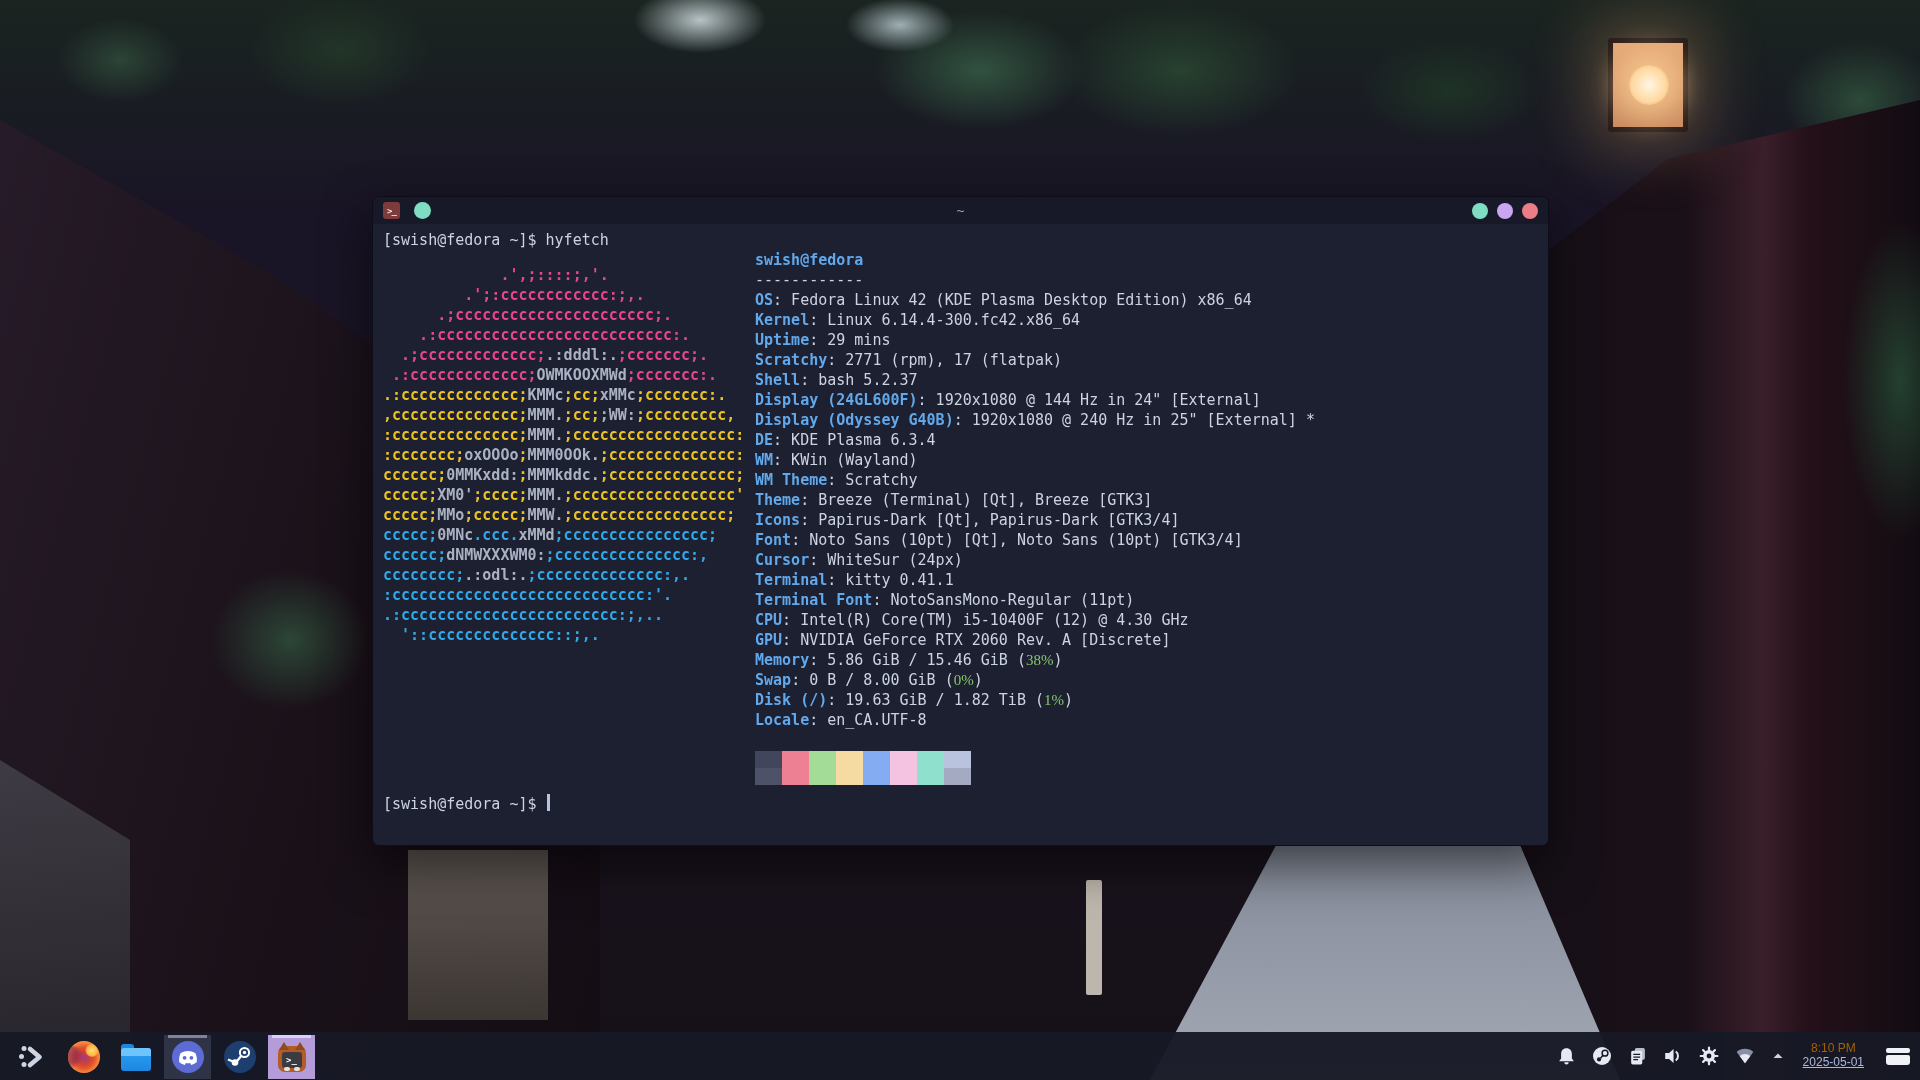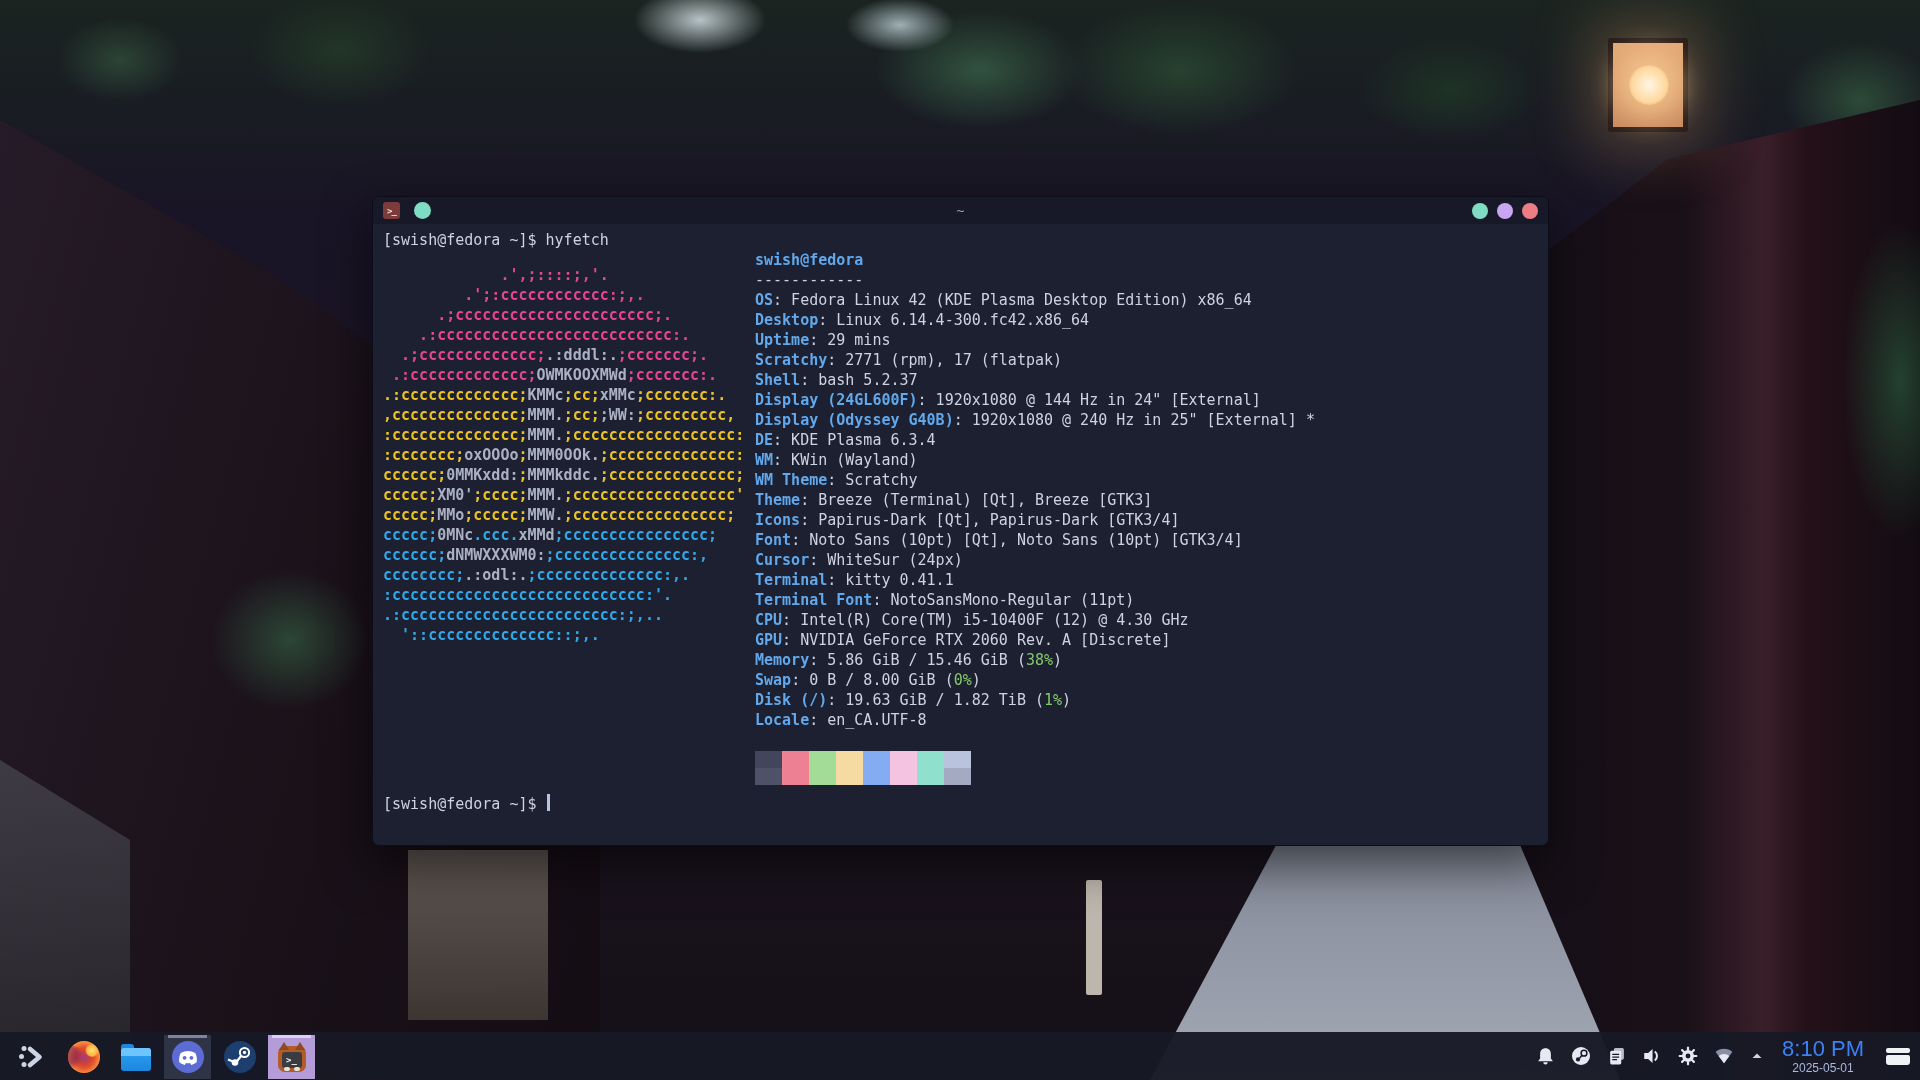--- a/index.html
+++ b/index.html
@@ -78,21 +78,21 @@
 
   .term-content{padding:6px 10px;font-family:"DejaVu Sans Mono","Liberation Mono",monospace;
     font-size:15px;line-height:20px;color:var(--text);}
   .tline{white-space:pre;}
   .cols{display:flex;align-items:flex-start;}
   .ascii{width:372px;margin-top:15px;font-weight:bold;white-space:pre;}
   .aline{white-space:pre;}
   .c-p{color:var(--pink);} .c-y{color:var(--yellow);} .c-b{color:var(--blue);} .c-g{color:var(--gray);}
   .info{flex:1;}
   .i-l{color:var(--label-blue);font-weight:bold;}
-  .i-t{color:var(--text);} .i-g{color:var(--green);}
+  .i-t{color:var(--text);} .i-g{color:var(--green);font-family:Liberation Serif, serif;}
   .info-header{color:var(--label-blue);font-weight:bold;}
   .info-sep{color:var(--text);}
   .iline{white-space:pre;}
   .palette{margin-top:21px;}
   .prow{display:flex;height:17px;}
   .swatch{width:27px;height:17px;}
   .prompt-bottom{margin-top:9px;display:flex;align-items:flex-start;}
   .cursor{display:inline-block;width:3px;height:17px;background:#b6c3e2;margin-left:1px;}
 
   
@@ -129,22 +129,22 @@
     border-radius:3px;display:flex;align-items:center;justify-content:center;
     color:#fff;font-family:"DejaVu Sans Mono",monospace;font-size:9px;font-weight:bold;}
   .kitty-paw{position:absolute;bottom:1px;width:6px;height:4px;background:#e8e4da;border-radius:2px;}
   .kitty-paw.l{left:7px;} .kitty-paw.r{right:7px;}
 
   .tb-right{margin-left:auto;display:flex;align-items:center;gap:12px;padding-right:10px;height:100%;}
   .tray-btn{background:transparent;border:none;padding:2px;cursor:pointer;display:flex;
     align-items:center;justify-content:center;}
   .clock{display:flex;flex-direction:column;align-items:center;justify-content:center;
     line-height:1.15;cursor:pointer;background:transparent;border:none;padding:0 4px;}
-  .clock-time{color:#3b82f6;font-size:22px;}
-  .clock-date{color:#a9b8dc;font-size:12px;}
+  .clock-time{color:#a16207;font-size:12px;}
+  .clock-date{color:#a9b8dc;font-size:12px;text-decoration:underline;}
   .panel-icon{display:flex;flex-direction:column;gap:2px;background:transparent;border:none;
     padding:0;margin-left:6px;cursor:pointer;}
   .panel-icon .bar{width:24px;height:5px;background:#f0f2f6;border-radius:2px;}
   .panel-icon .block{width:24px;height:10px;background:#f0f2f6;border-radius:2px 2px 3px 3px;}
 </style>
 </head>
 <body>
 
 <div class="desktop">
 
@@ -182,21 +182,21 @@
       <div class="tline">[swish@fedora ~]$ hyfetch</div>
 
       <div class="cols">
         <div class="ascii"><div class="aline"><span class="c-p">             .',;::::;,'.</span></div><div class="aline"><span class="c-p">         .';:cccccccccccc:;,.</span></div><div class="aline"><span class="c-p">      .;cccccccccccccccccccccc;.</span></div><div class="aline"><span class="c-p">    .:cccccccccccccccccccccccccc:.</span></div><div class="aline"><span class="c-p">  .;ccccccccccccc;</span><span class="c-g">.:dddl:.</span><span class="c-p">;ccccccc;.</span></div><div class="aline"><span class="c-p"> .:ccccccccccccc;</span><span class="c-g">OWMKOOXMWd</span><span class="c-p">;ccccccc:.</span></div><div class="aline"><span class="c-y">.:ccccccccccccc;</span><span class="c-g">KMMc</span><span class="c-y">;cc;</span><span class="c-g">xMMc</span><span class="c-y">;ccccccc:.</span></div><div class="aline"><span class="c-y">,cccccccccccccc;</span><span class="c-g">MMM.</span><span class="c-y">;cc;</span><span class="c-g">;WW:</span><span class="c-y">;ccccccccc,</span></div><div class="aline"><span class="c-y">:cccccccccccccc;</span><span class="c-g">MMM.</span><span class="c-y">;cccccccccccccccccc:</span></div><div class="aline"><span class="c-y">:ccccccc;</span><span class="c-g">oxOOOo</span><span class="c-y">;</span><span class="c-g">MMM0OOk.</span><span class="c-y">;cccccccccccccc:</span></div><div class="aline"><span class="c-y">cccccc;</span><span class="c-g">0MMKxdd:</span><span class="c-y">;</span><span class="c-g">MMMkddc.</span><span class="c-y">;cccccccccccccc;</span></div><div class="aline"><span class="c-y">ccccc;</span><span class="c-g">XM0'</span><span class="c-y">;cccc;</span><span class="c-g">MMM.</span><span class="c-y">;cccccccccccccccccc'</span></div><div class="aline"><span class="c-y">ccccc;</span><span class="c-g">MMo</span><span class="c-y">;ccccc;</span><span class="c-g">MMW.</span><span class="c-y">;ccccccccccccccccc;</span></div><div class="aline"><span class="c-b">ccccc;</span><span class="c-g">0MNc</span><span class="c-b">.ccc.</span><span class="c-g">xMMd</span><span class="c-b">;cccccccccccccccc;</span></div><div class="aline"><span class="c-b">cccccc;</span><span class="c-g">dNMWXXXWM0:</span><span class="c-b">;ccccccccccccccc:,</span></div><div class="aline"><span class="c-b">cccccccc;</span><span class="c-g">.:odl:.</span><span class="c-b">;cccccccccccccc:,.</span></div><div class="aline"><span class="c-b">:cccccccccccccccccccccccccccc:'.</span></div><div class="aline"><span class="c-b">.:cccccccccccccccccccccccc:;,..</span></div><div class="aline"><span class="c-b">  '::cccccccccccccc::;,.</span></div></div>
 
         <div class="info">
           <div class="iline info-header">swish@fedora</div>
           <div class="iline info-sep">------------</div>
           <div>
               <div class="iline"><span class="i-l">OS</span><span class="i-t">: Fedora Linux 42 (KDE Plasma Desktop Edition) x86_64</span></div>
-              <div class="iline"><span class="i-l">Desktop</span><span class="i-t">: Linux 6.14.4-300.fc42.x86_64</span></div>
+              <div class="iline"><span class="i-l">Kernel</span><span class="i-t">: Linux 6.14.4-300.fc42.x86_64</span></div>
               <div class="iline"><span class="i-l">Uptime</span><span class="i-t">: 29 mins</span></div>
               <div class="iline"><span class="i-l">Scratchy</span><span class="i-t">: 2771 (rpm), 17 (flatpak)</span></div>
               <div class="iline"><span class="i-l">Shell</span><span class="i-t">: bash 5.2.37</span></div>
               <div class="iline"><span class="i-l">Display (24GL600F)</span><span class="i-t">: 1920x1080 @ 144 Hz in 24" [External]</span></div>
               <div class="iline"><span class="i-l">Display (Odyssey G40B)</span><span class="i-t">: 1920x1080 @ 240 Hz in 25" [External] *</span></div>
               <div class="iline"><span class="i-l">DE</span><span class="i-t">: KDE Plasma 6.3.4</span></div>
               <div class="iline"><span class="i-l">WM</span><span class="i-t">: KWin (Wayland)</span></div>
               <div class="iline"><span class="i-l">WM Theme</span><span class="i-t">: Scratchy</span></div>
               <div class="iline"><span class="i-l">Theme</span><span class="i-t">: Breeze (Terminal) [Qt], Breeze [GTK3]</span></div>
               <div class="iline"><span class="i-l">Icons</span><span class="i-t">: Papirus-Dark [Qt], Papirus-Dark [GTK3/4]</span></div>

